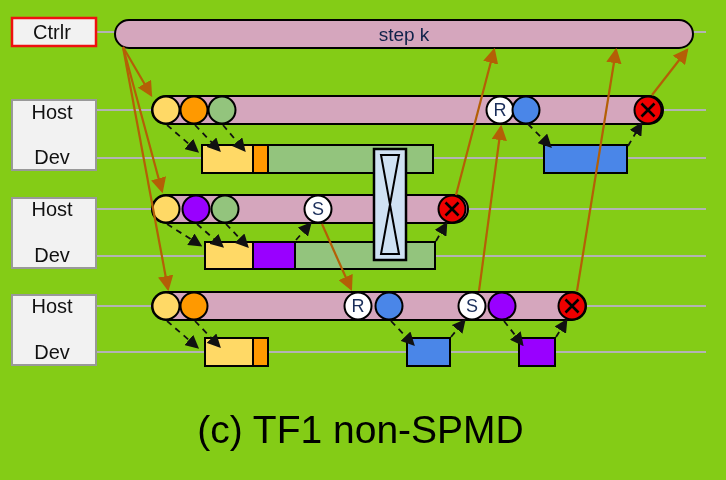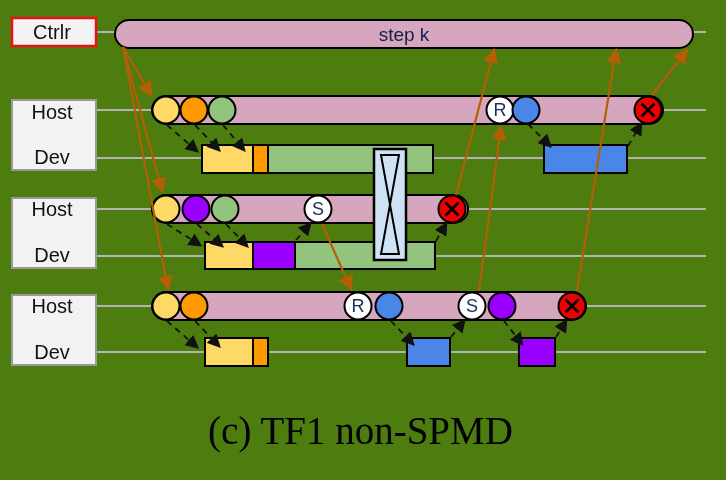--- a/index.html
+++ b/index.html
@@ -1,35 +1,35 @@
 <!DOCTYPE html>
 <html><head>
 <meta charset="utf-8">
 <style>
   html,body{margin:0;padding:0;background:#ffffff;width:726px;height:480px;overflow:hidden;}
   body{font-family:"Liberation Sans", sans-serif;}
-  .stage{position:relative;width:726px;height:480px;background:#4d7c0f;}
+  .stage{position:relative;width:726px;height:480px;background:#84cc16;}
   svg{display:block;}
   .tl-line{stroke:#b3b3b3;stroke-width:2;fill:none;}
   .boxfill{fill:#f2f2f2;stroke:#999999;stroke-width:2;}
   .ctrlbox{fill:#f2f2f2;stroke:#ee1111;stroke-width:2.5;}
   .lbl{font-size:20px;fill:#111111;text-anchor:middle;}
   .barpink{fill:#d5a6bd;stroke:#000000;stroke-width:2;}
   .bartext{font-size:19px;fill:#10224a;text-anchor:middle;}
   .op{stroke:#000000;stroke-width:2;}
   .f-yellow{fill:#ffd966;} .f-orange{fill:#ff9900;} .f-green{fill:#93c47d;}
   .f-purple{fill:#9900ff;} .f-blue{fill:#4a86e8;} .f-red{fill:#ee0000;}
   .f-white{fill:#ffffff;} .f-lblue{fill:#cfe2f3;}
   .dot{stroke:#000000;stroke-width:2;}
   .xmark{stroke:#000000;stroke-width:2.6;fill:none;}
   .rs-letter{font-size:18px;fill:#1a2e5a;text-anchor:middle;}
   .dash{stroke:#111111;stroke-width:1.8;stroke-dasharray:6 5;fill:none;}
   .oarrow{stroke:#b45f06;stroke-width:2.2;fill:none;}
   .caption{position:absolute;left:0;top:408px;width:721px;text-align:center;
-           font-family:Liberation Serif, serif;font-size:39px;color:#000;}
+           font-family:Liberation Sans, sans-serif;font-size:39px;color:#000;}
 </style>
 </head>
 <body>
 
 <div class="stage">
 <svg width="726" height="402" viewBox="0 0 726 402">
   <defs>
     <marker id="mO" viewBox="0 0 10 10" refX="8.5" refY="5" markerWidth="7" markerHeight="7" orient="auto-start-reverse">
       <path d="M0,0 L10,5 L0,10 z" fill="#b45f06"></path>
     </marker>

